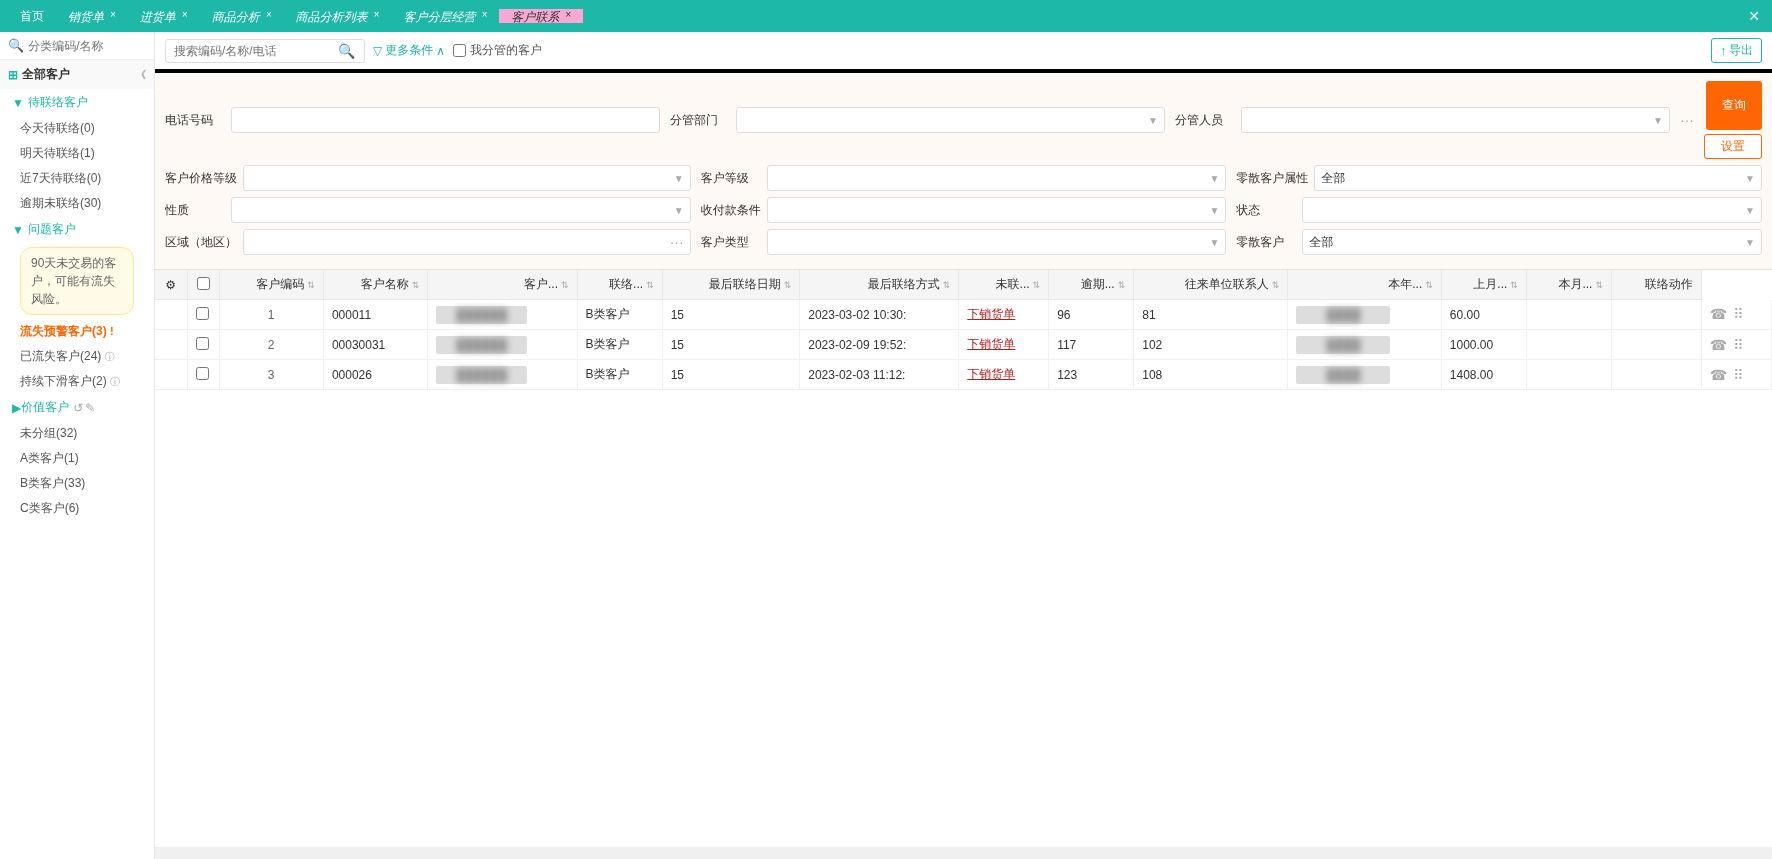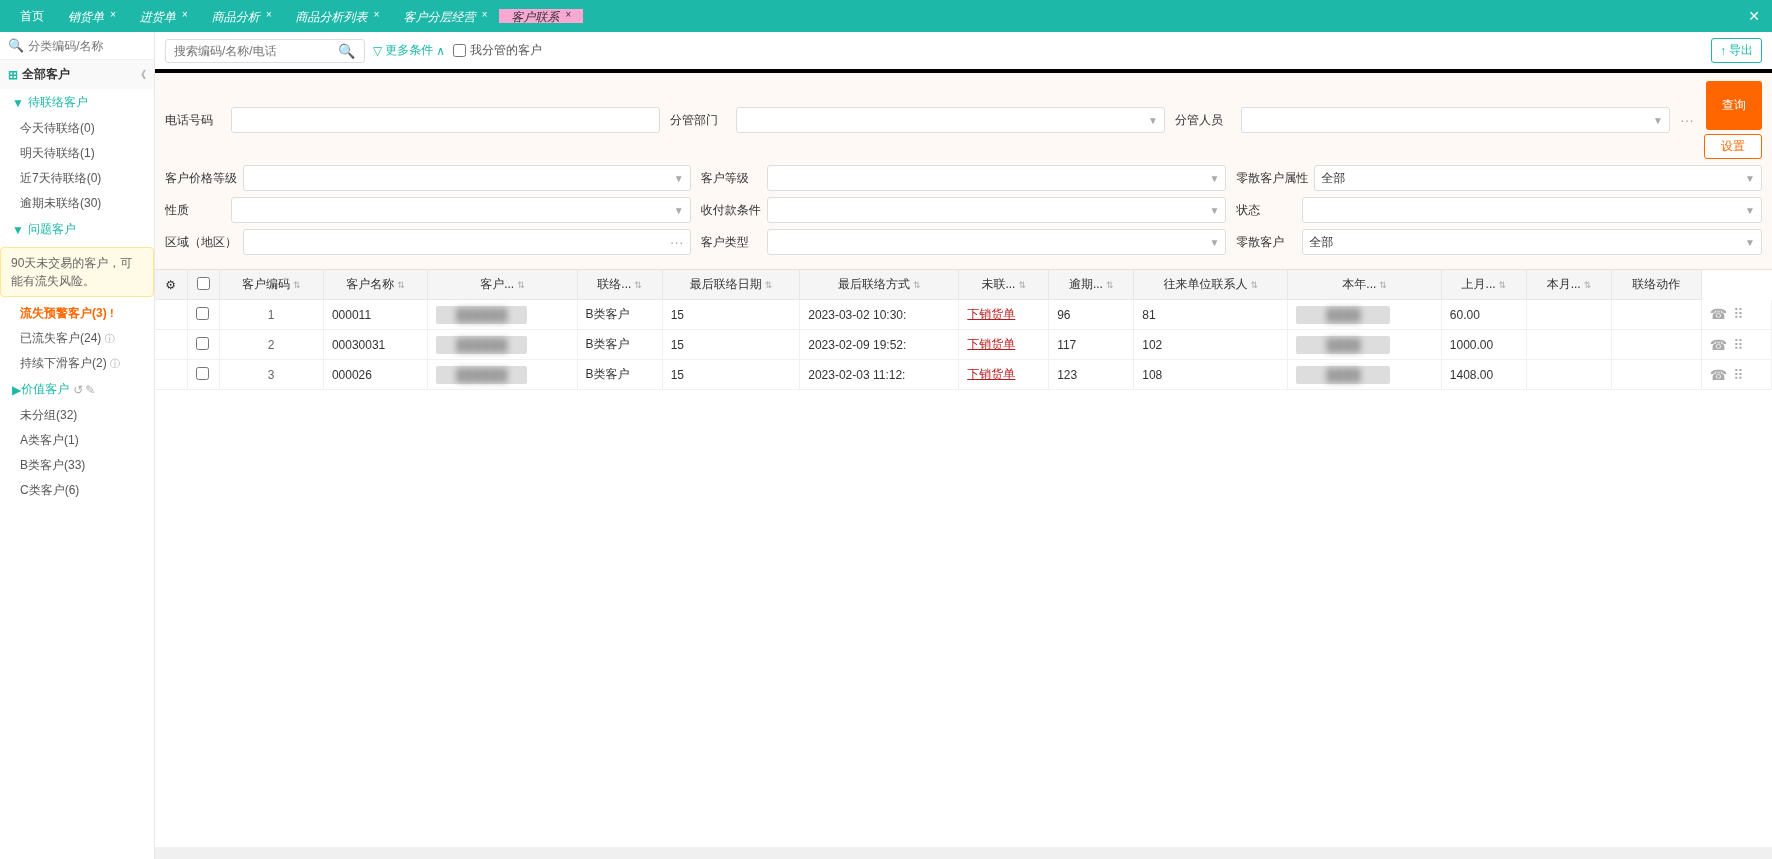--- a/index.html
+++ b/index.html
@@ -88,23 +88,23 @@
       padding: 4px 8px 4px 20px;
       color: #555;
       cursor: pointer;
       font-size: 12px;
     }
     .sidebar-item.active { color: #ff6600; font-weight: bold; }
 
     .tooltip-box {
       background: #fffbe6;
       border: 1px solid #ffe58f;
-      border-radius: 4px;
+      border-radius: 12px;
       padding: 6px 10px;
-      margin: 4px 0;
+      margin: 4px 20px;
       color: #666;
       font-size: 11px;
       line-height: 1.5;
     }
 
     .sidebar-group-title2 {
       display: flex;
       align-items: center;
       padding: 5px 8px 5px 12px;
       color: #1db8a8;
@@ -237,21 +237,21 @@
     table {
       width: 100%;
       border-collapse: collapse;
       font-size: 12px;
     }
     thead th {
       background: #f5f5f5;
       border-bottom: 1px solid #e8e8e8;
       border-right: 1px solid #e8e8e8;
       padding: 6px 8px;
-      text-align: center;
+      text-align: right;
       color: #333;
       white-space: nowrap;
       font-weight: normal;
       position: sticky;
       top: 0;
       z-index: 1;
     }
     thead th .sort-arrows { display: inline-block; margin-left: 3px; color: #aaa; font-size: 9px; }
     tbody td {
       border-bottom: 1px solid #f0f0f0;

